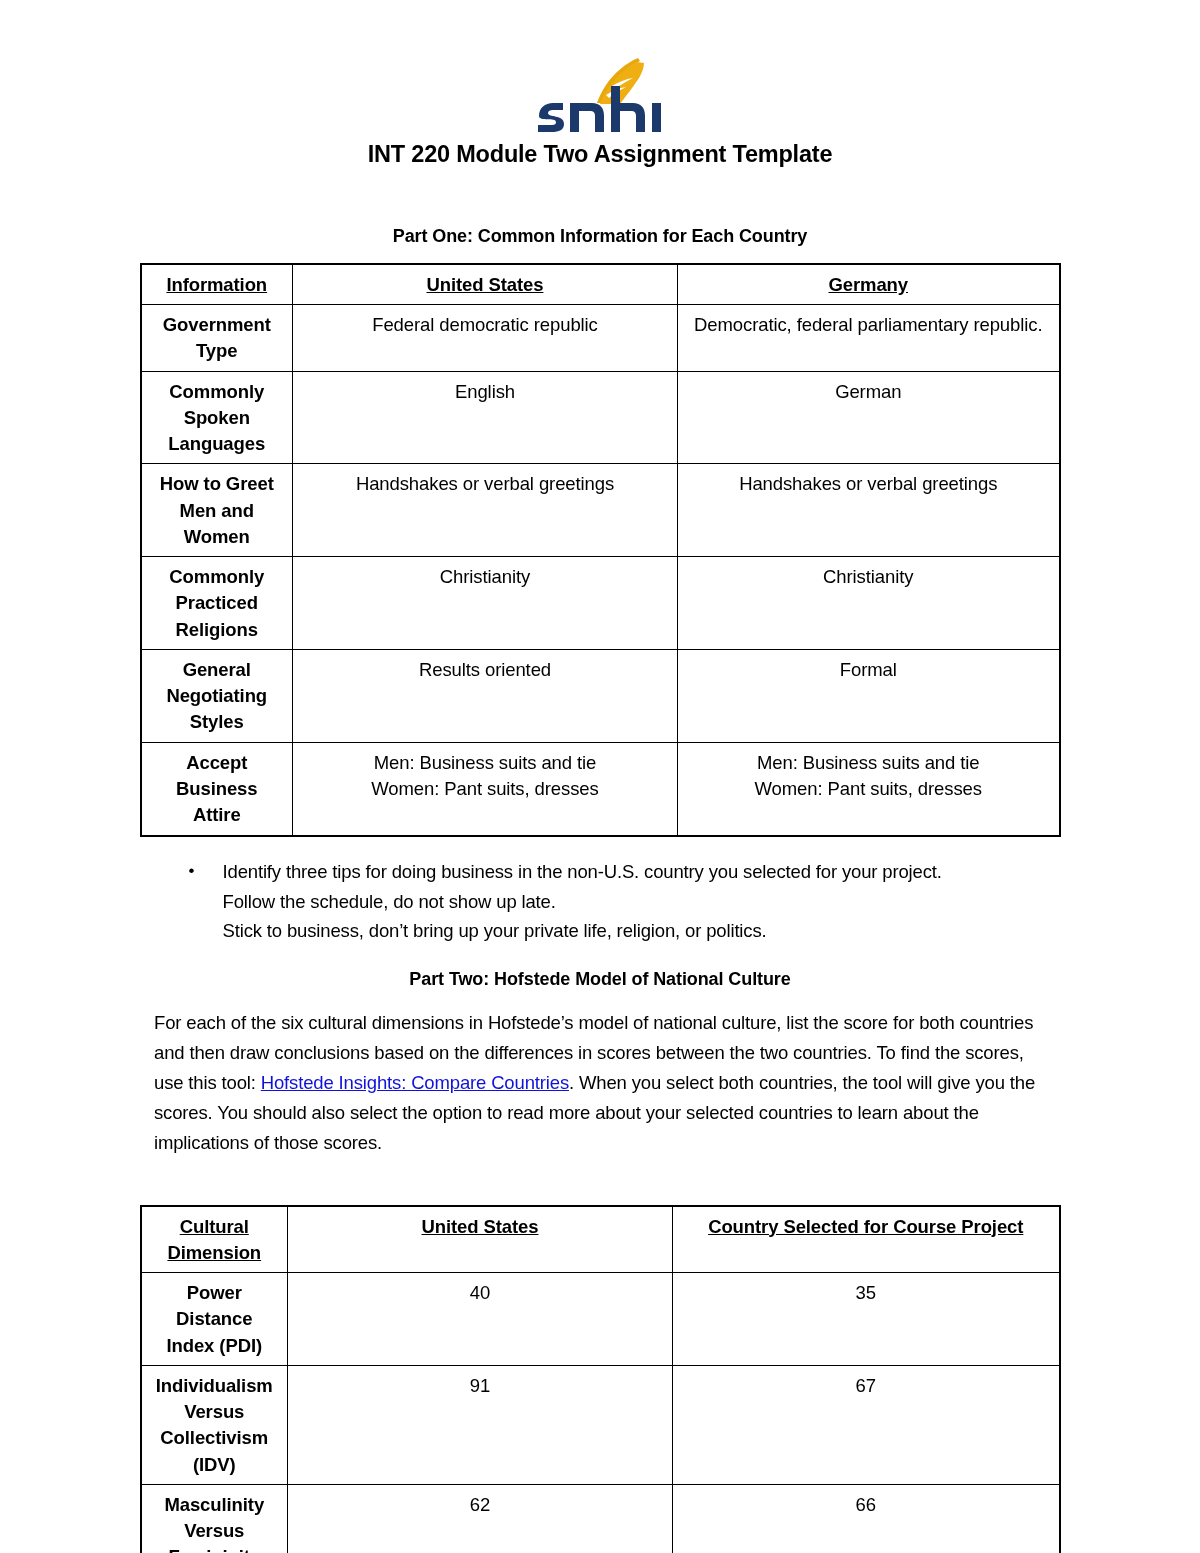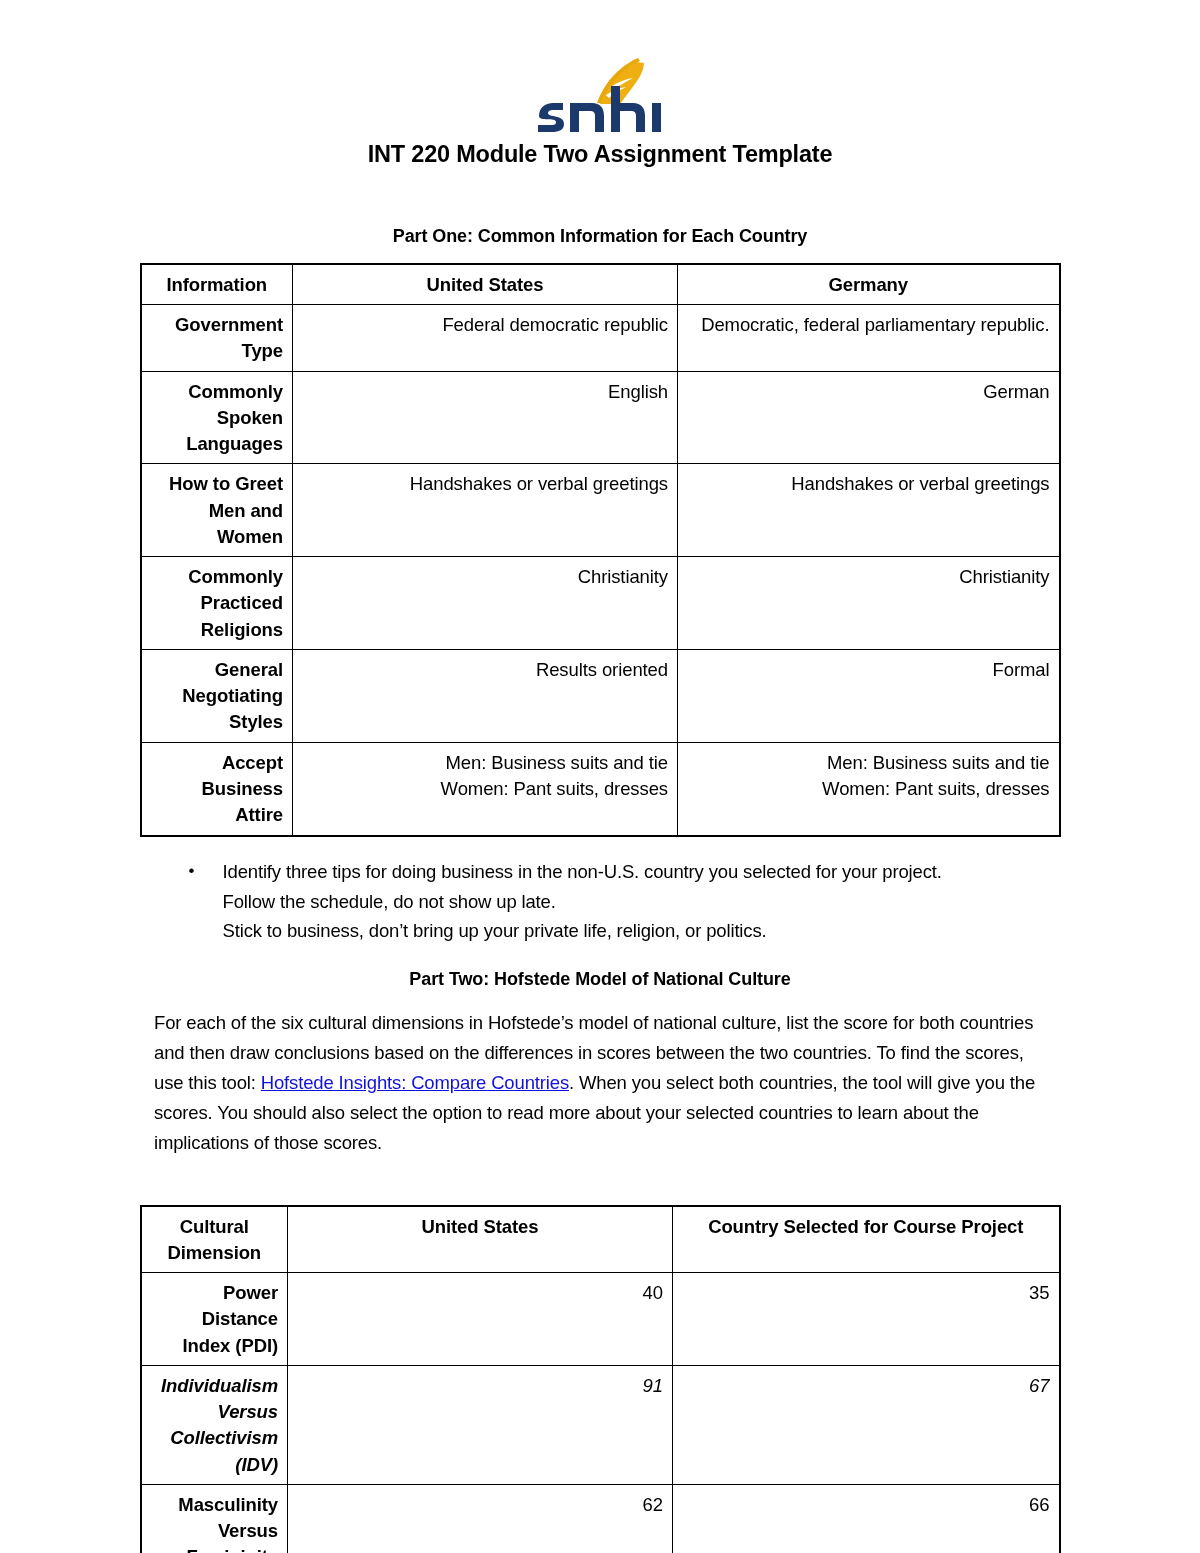--- a/index.html
+++ b/index.html
@@ -70,27 +70,28 @@
     border: 1.6px solid #000;
     vertical-align: top;
     padding: 7px 9px 6px 9px;
     font-size: 18.5px;
     line-height: 1.42;
     letter-spacing: -0.1px;
   }
   table.doc-table th {
     text-align: center;
     font-weight: bold;
+    text-decoration: underline;
   }
   td.rowhead {
-    text-align: right;
+    text-align: center;
     font-weight: bold;
   }
   td.cellbody {
-    text-align: right;
+    text-align: center;
     font-weight: normal;
   }
   .t1 col.c1 { width: 152px; }
   .t1 col.c2 { width: 385px; }
   .t1 col.c3 { width: 382px; }
   .t2 col.c1 { width: 147px; }
   .t2 col.c2 { width: 385px; }
   .t2 col.c3 { width: 387px; }
 
   .cell-line { display: block; }
@@ -265,21 +266,21 @@
         <th>United States</th>
         <th>Country Selected for Course Project</th>
       </tr>
     </thead>
     <tbody>
       <tr style="height:82px;">
         <td class="rowhead">Power Distance Index (PDI)</td>
         <td class="cellbody">40</td>
         <td class="cellbody">35</td>
       </tr>
-      <tr style="height:112px;font-style:italic;">
+      <tr style="height:112px;">
         <td class="rowhead">Individualism Versus Collectivism (IDV)</td>
         <td class="cellbody">91</td>
         <td class="cellbody">67</td>
       </tr>
       <tr style="height:112px;">
         <td class="rowhead">Masculinity Versus Femininity (MAS)</td>
         <td class="cellbody">62</td>
         <td class="cellbody">66</td>
       </tr>
     </tbody>

